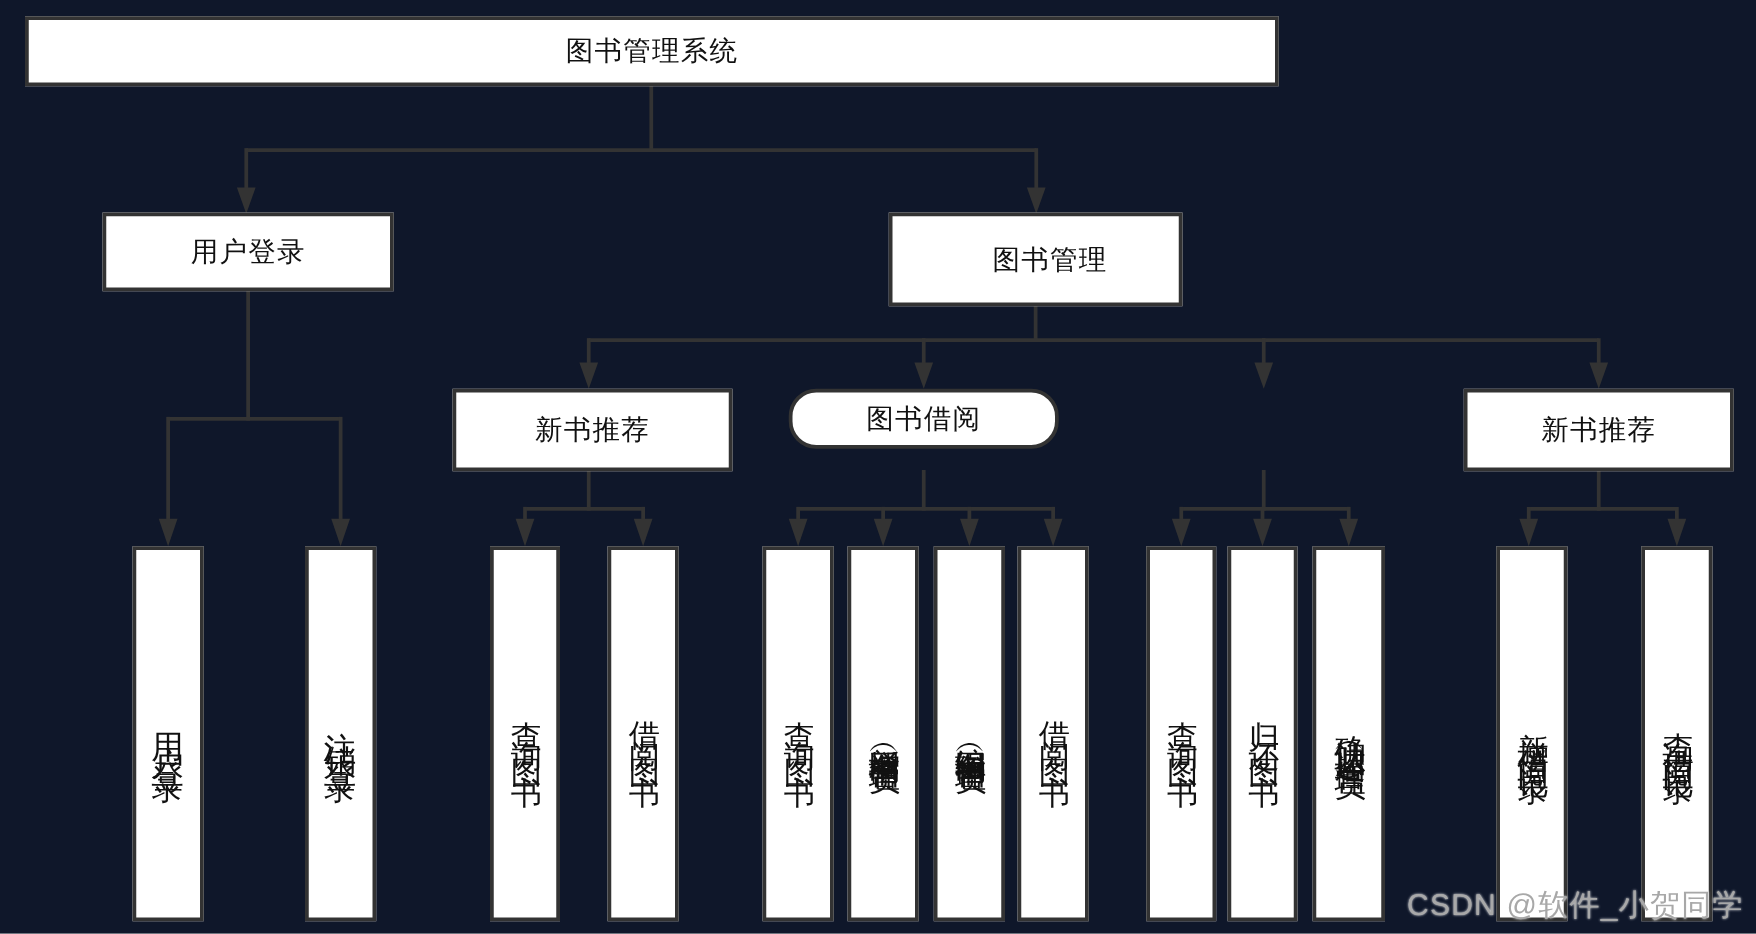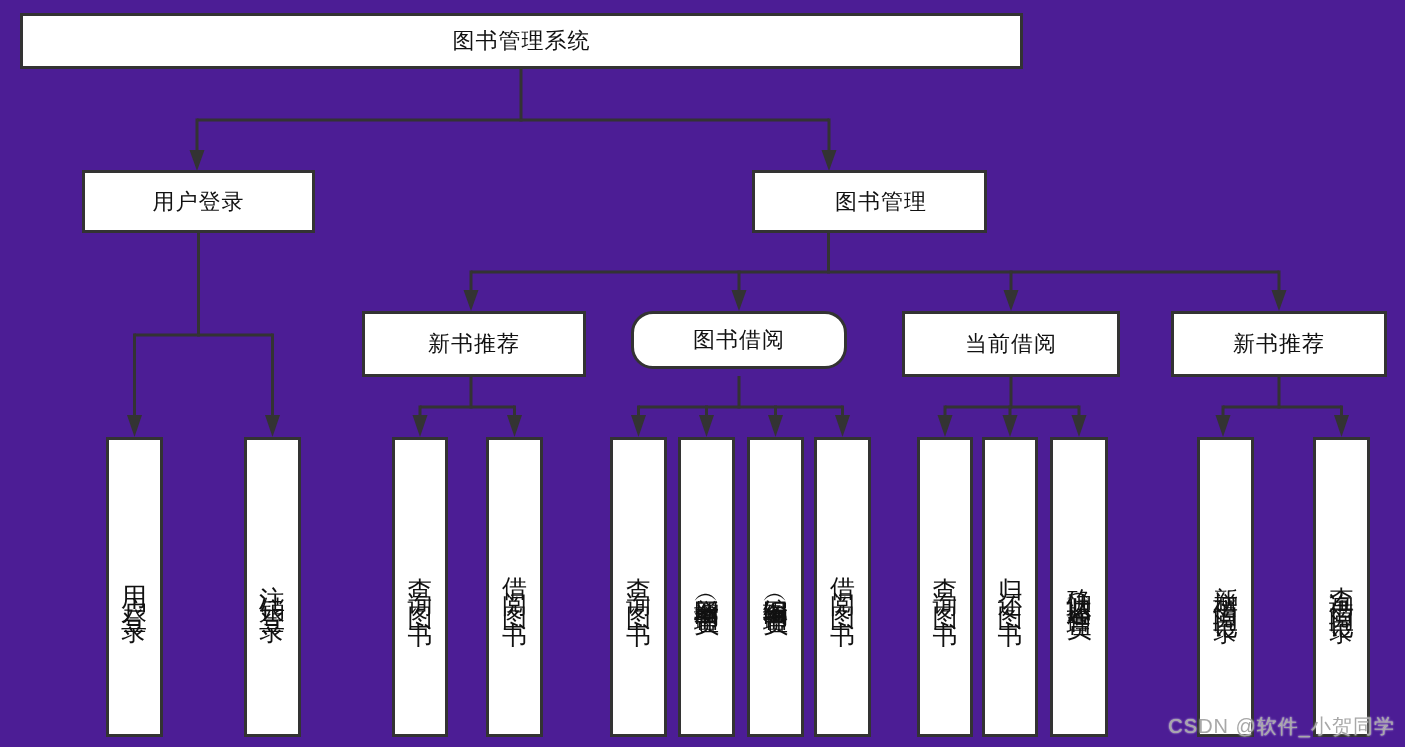--- a/index.html
+++ b/index.html
@@ -1,19 +1,19 @@
 <!DOCTYPE html>
 <html><head>
 <meta charset="utf-8">
 <style>
   html,body{margin:0;padding:0;background:#ffffff;}
   .canvas{
     position:relative;
     width:1405px;height:747px;
-    background:#4c1d95;
+    background:#0f172a;
     font-family:"Liberation Sans","DejaVu Sans",sans-serif;
     overflow:hidden;
   }
   .wires{position:absolute;left:0;top:0;z-index:1;}
   .wires line{stroke:#333333;stroke-width:3;}
   .wires polygon{fill:#333333;stroke:none;}
   .node{
     position:absolute;
     box-sizing:border-box;
     border:3px solid #333333;
@@ -32,21 +32,21 @@
     white-space:nowrap;
   }
   .ls-a{font-size:26px;letter-spacing:11px;}
   .ls-4{letter-spacing:15px;}
   .ls-6{letter-spacing:7px;}
   .ls-8{letter-spacing:4px;}
   .ls-9{letter-spacing:2px;}
   .watermark{
     position:absolute;
     right:10px;bottom:7px;
-    font-size:20px;
+    font-size:24px;
     color:#a8a8a8;
     letter-spacing:1px;
     z-index:5;
     text-shadow:0 0 2px #ffffff;
     white-space:nowrap;
   }
 </style>
 </head>
 <body>
 
@@ -124,25 +124,24 @@
       <line x1="1223" y1="405.5" x2="1223" y2="416"></line>
       <line x1="1341.5" y1="405.5" x2="1341.5" y2="416"></line>
       <polygon points="1215.5,415 1230.5,415 1223,437"></polygon>
       <polygon points="1334,415 1349,415 1341.5,437"></polygon>
     </g>
   </svg>
 
   <div class="node h root" style="left:20px;top:13px;width:1003px;height:56px;">图书管理系统</div>
 
   <div class="node h" style="left:82px;top:170px;width:233px;height:63px;">用户登录</div>
-  <div class="node h" style="left:752px;top:170px;width:235px;height:63px;padding-left:23px;">图书管理</div>
+  <div class="node h" style="left:711px;top:170px;width:235px;height:75px;padding-left:23px;">图书管理</div>
 
   <div class="node h" style="left:362px;top:311px;width:224px;height:66px;">新书推荐</div>
-  <div class="node h" style="left:631px;top:311px;width:216px;height:58px;border-radius:22px;">图书借阅</div>
-  <div class="node h" style="left:902px;top:311px;width:218px;height:66px;">当前借阅</div>
+  <div class="node h" style="left:631px;top:311px;width:216px;height:48px;border-radius:22px;">图书借阅</div>
   <div class="node h" style="left:1171px;top:311px;width:216px;height:66px;">新书推荐</div>
 
   <div class="node v" style="left:106px;top:437px;width:57px;height:300px;">
     <span class="vtext ls-a">用户登录</span>
   </div>
   <div class="node v" style="left:244px;top:437px;width:57px;height:300px;">
     <span class="vtext ls-a">注销登录</span>
   </div>
 
   <div class="node v" style="left:392px;top:437px;width:56px;height:300px;">

